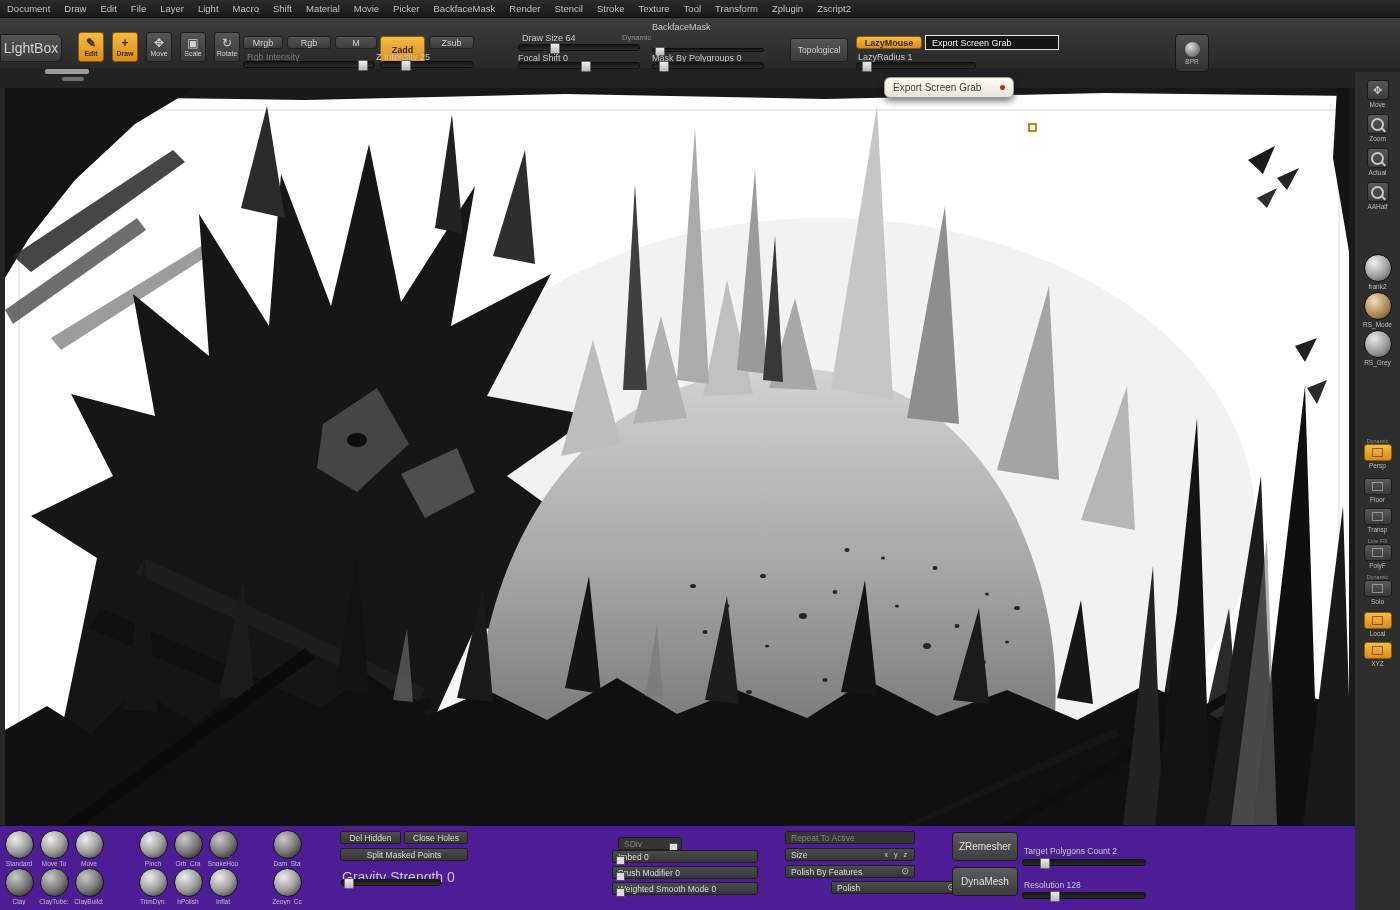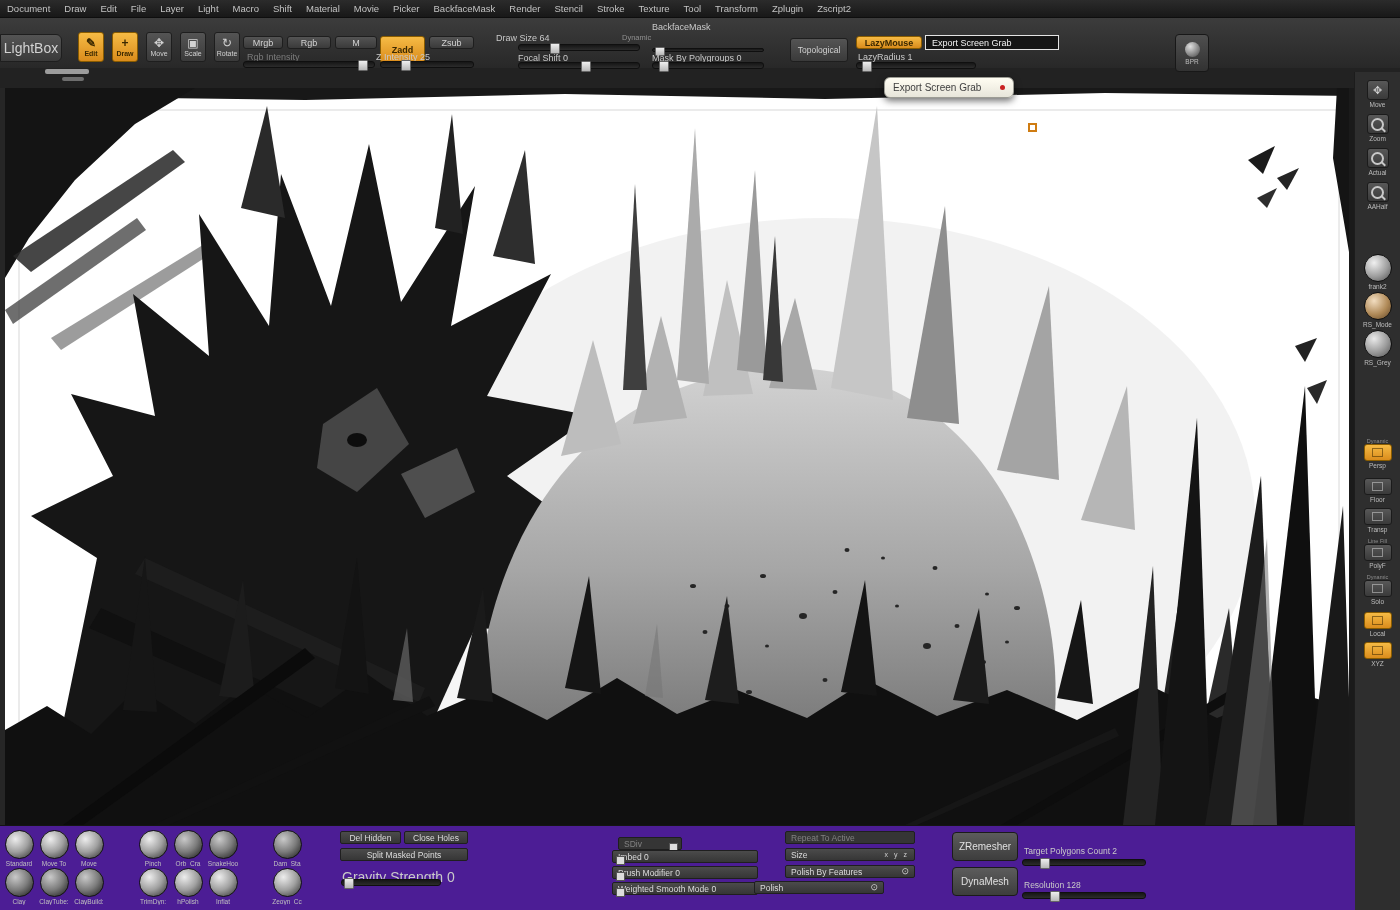--- a/index.html
+++ b/index.html
@@ -155,21 +155,21 @@
     <div class="knob" style="left:88%;"></div>
   </div>
 
   <div class="btn orange" style="left:380px;top:36px;width:45px;height:27px;text-align:right;">Zadd</div>
   <div class="btn" style="left:429px;top:36px;width:45px;height:13px;">Zsub</div>
   <div class="tool-label" style="left:376px;top:52px;">Z Intensity 25</div>
   <div class="track" style="left:380px;top:61px;width:94px;">
     <div class="knob" style="left:22%;"></div>
   </div>
 
-  <div class="tool-label" style="left:496px;top:33px;">Draw Size 64</div>
+  <div class="tool-label" style="left:522px;top:33px;">Draw Size 64</div>
   <div class="tiny" style="left:622px;top:33px;">Dynamic</div>
   <div class="track" style="left:518px;top:44px;width:122px;">
     <div class="knob" style="left:26%;"></div>
   </div>
   <div class="tool-label" style="left:518px;top:53px;">Focal Shift 0</div>
   <div class="track" style="left:518px;top:62px;width:122px;">
     <div class="knob" style="left:52%;"></div>
   </div>
 
   <div class="tool-label" style="left:652px;top:22px;">BackfaceMask</div>
@@ -456,21 +456,21 @@
 
     <div class="bbar dim" style="left:785px;top:5px;width:130px;">Repeat To Active</div>
     <div class="bbar" style="left:785px;top:22px;width:130px;">
       <span>Size</span>
       <span class="axes">x y z</span>
     </div>
     <div class="bbar" style="left:785px;top:39px;width:130px;">
       <span>Polish By Features</span>
       <span class="circ">⊙</span>
     </div>
-    <div class="bbar" style="left:754px;top:55px;width:130px;">
+    <div class="bbar" style="left:831px;top:55px;width:130px;">
       <span>Polish</span>
       <span class="circ">⊙</span>
     </div>
 
     <div class="bigbtn" style="left:952px;top:6px;">ZRemesher</div>
     <div class="tool-label" style="left:1024px;top:20px;font-size:8.5px;">Target Polygons Count 2</div>
     <div class="track" style="left:1022px;top:33px;width:124px;">
       <div class="knob" style="left:14%;"></div>
     </div>
     <div class="bigbtn" style="left:952px;top:41px;">DynaMesh</div>

